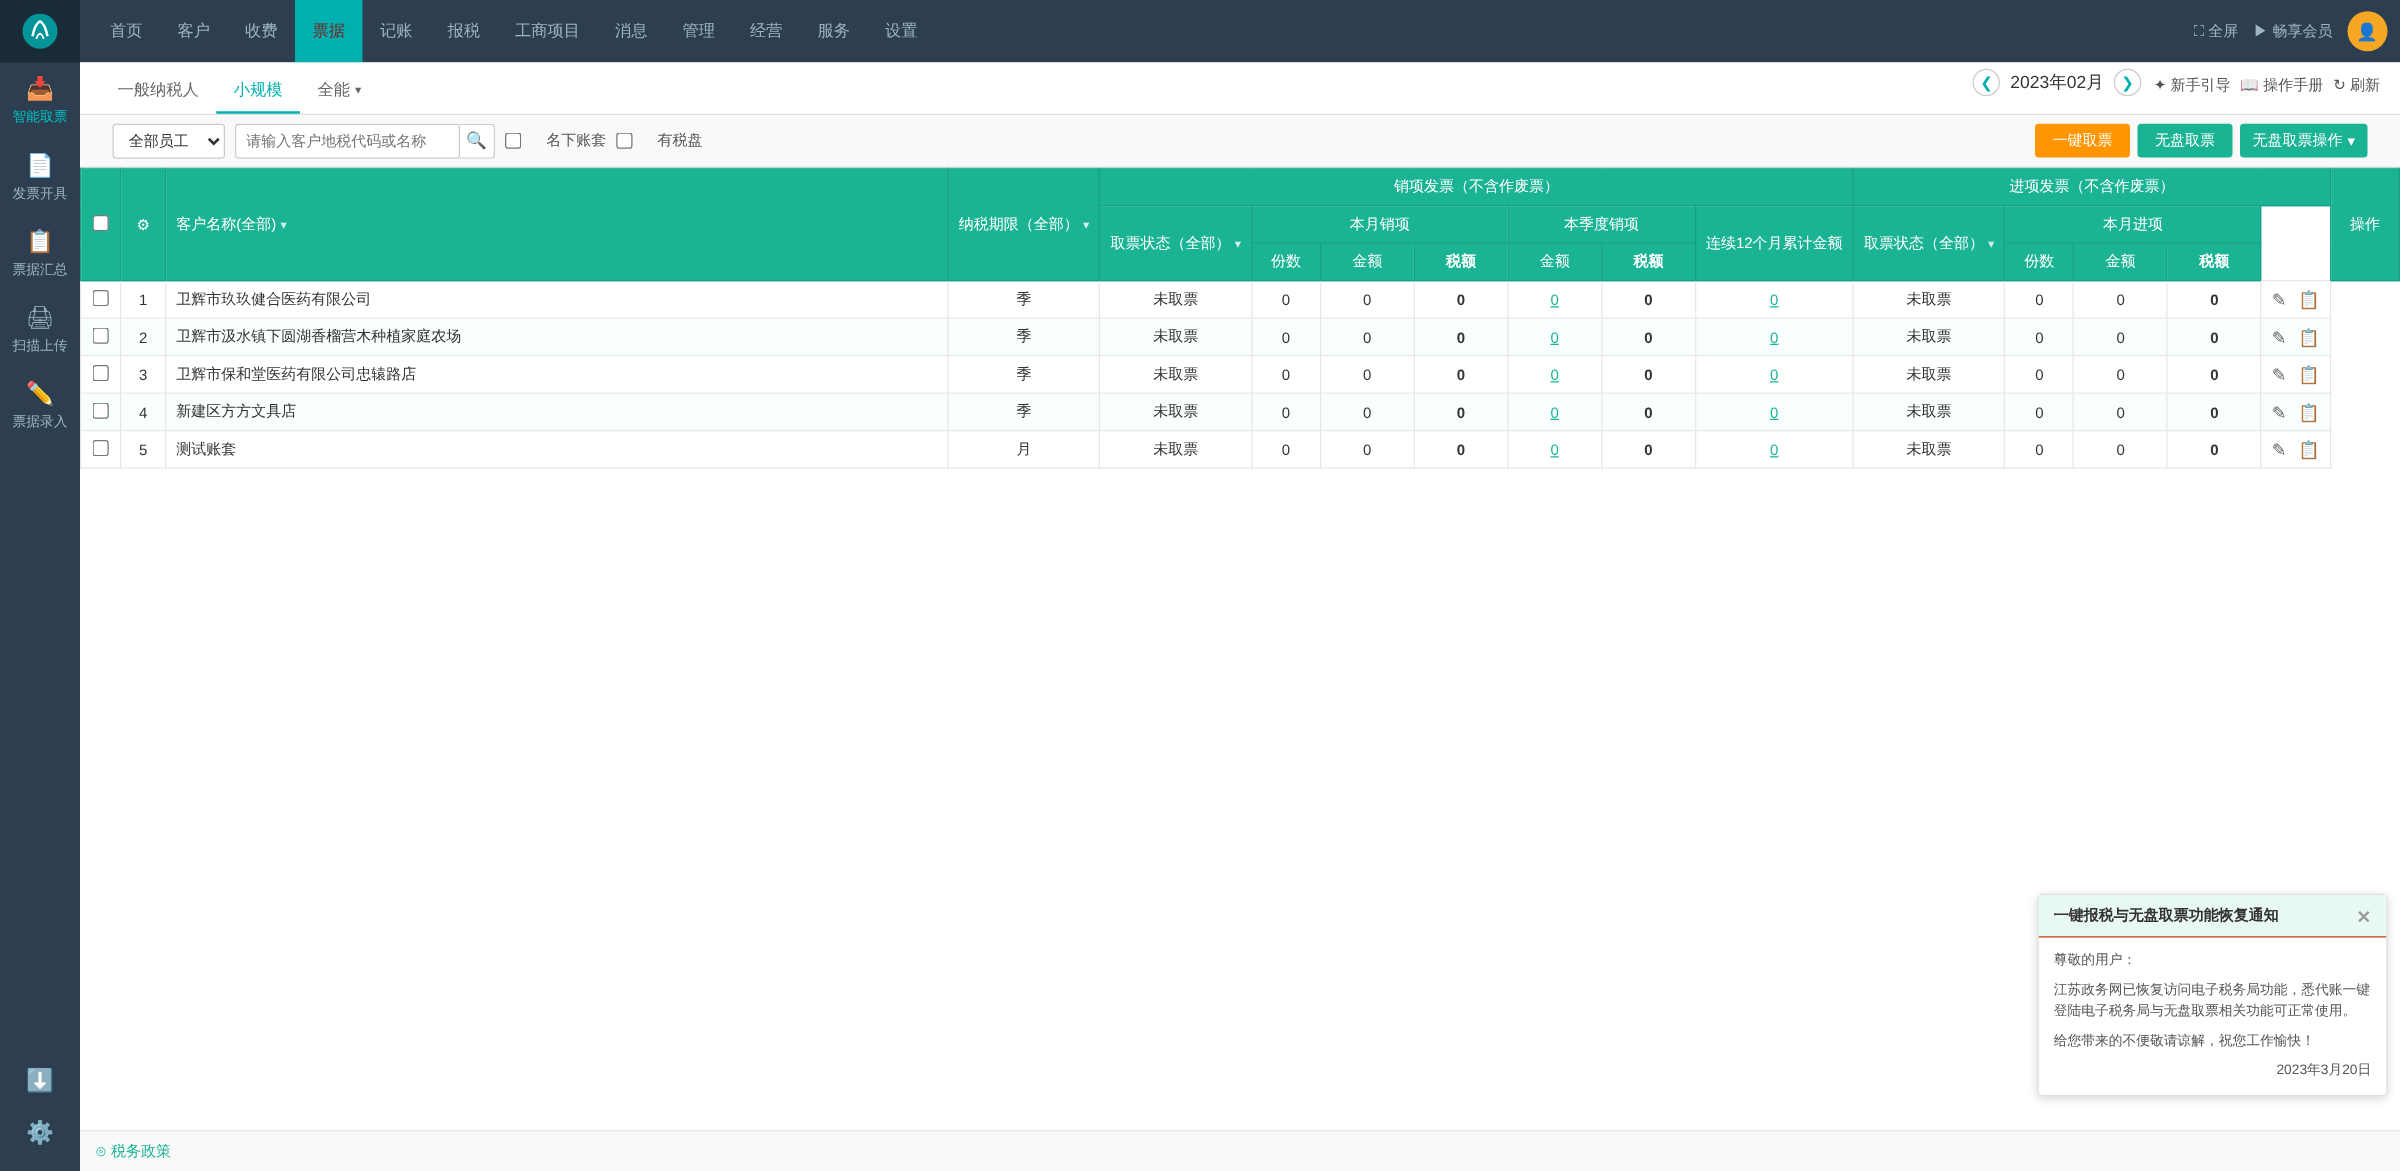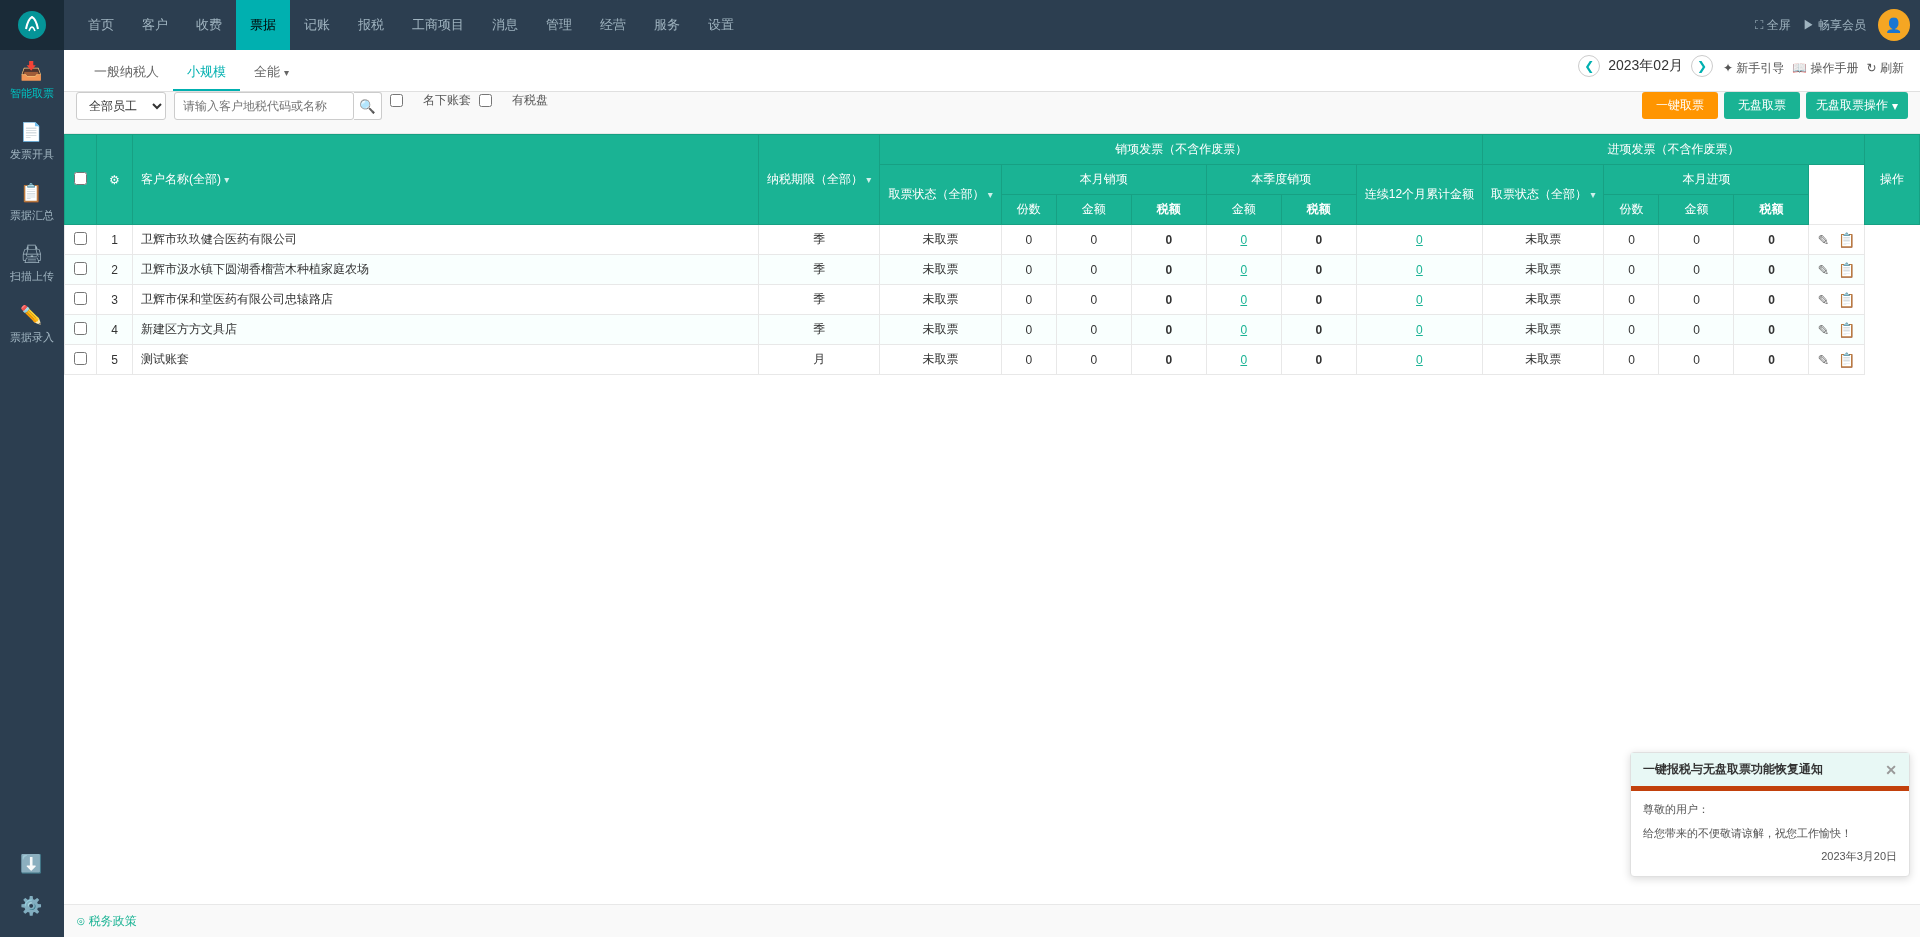--- a/index.html
+++ b/index.html
@@ -54,21 +54,21 @@
     }
     .topnav-item {
       color: #a0b4c0;
       padding: 0 14px;
       height: 50px;
       display: flex;
       align-items: center;
       cursor: pointer;
       font-size: 13px;
     }
-    .topnav-item.active { color: #000000; background: #00b0b0; }
+    .topnav-item.active { color: #7f1d1d; background: #00b0b0; }
     .topnav-right {
       margin-left: auto;
       display: flex;
       align-items: center;
       gap: 12px;
       color: #a0b4c0;
       font-size: 12px;
     }
     .topnav-right span { cursor: pointer; }
     .user-avatar {
@@ -117,22 +117,22 @@
     }
     .subtabs-left { display: flex; align-items: flex-end; height: 100%; }
     .subtabs-right { margin-left: auto; display: flex; align-items: center; gap: 8px; font-size: 12px; color: #555; }
 
     
     .toolbar {
       height: 42px;
       background: #f9f9f9;
       border-bottom: 1px solid #e8e8e8;
       display: flex;
-      align-items: flex-start;
-      padding: 0 12px;
+      align-items: center;
+      padding: 0 26px;
       gap: 8px;
       flex-shrink: 0;
     }
     .toolbar-select {
       height: 28px;
       border: 1px solid #ccc;
       border-radius: 3px;
       padding: 0 8px;
       font-size: 12px;
       background: #fff;
@@ -203,21 +203,21 @@
       border-radius: 4px;
       box-shadow: 0 2px 8px rgba(0,0,0,0.15);
       z-index: 100;
     }
     .notification-header {
       background: #e8f8f5;
       padding: 8px 12px;
       font-size: 12px;
       color: #333;
       font-weight: bold;
-      border-bottom: 5px solid #c2410c;
+      border-bottom: 1px solid #c2410c;
       display: flex;
       align-items: center;
       justify-content: space-between;
     }
     .notification-body {
       padding: 10px 12px;
       font-size: 11px;
       color: #555;
       line-height: 1.6;
     }
@@ -538,16 +538,17 @@
   </div>
 </div>
 
 <div class="notification-popup">
   <div class="notification-header">
     <span>一键报税与无盘取票功能恢复通知</span>
     <span class="notification-close">✕</span>
   </div>
   <div class="notification-body">
     <p>尊敬的用户：</p>
+    <p style="margin-top:6px;">江苏政务网已恢复访问电子税务局功能，悉代账一键登陆电子税务局与无盘取票相关功能可正常使用。</p>
     <p style="margin-top:6px;">给您带来的不便敬请谅解，祝您工作愉快！</p>
     <p style="margin-top:6px;text-align:right;">2023年3月20日</p>
   </div>
 </div>
 
 </body></html>

